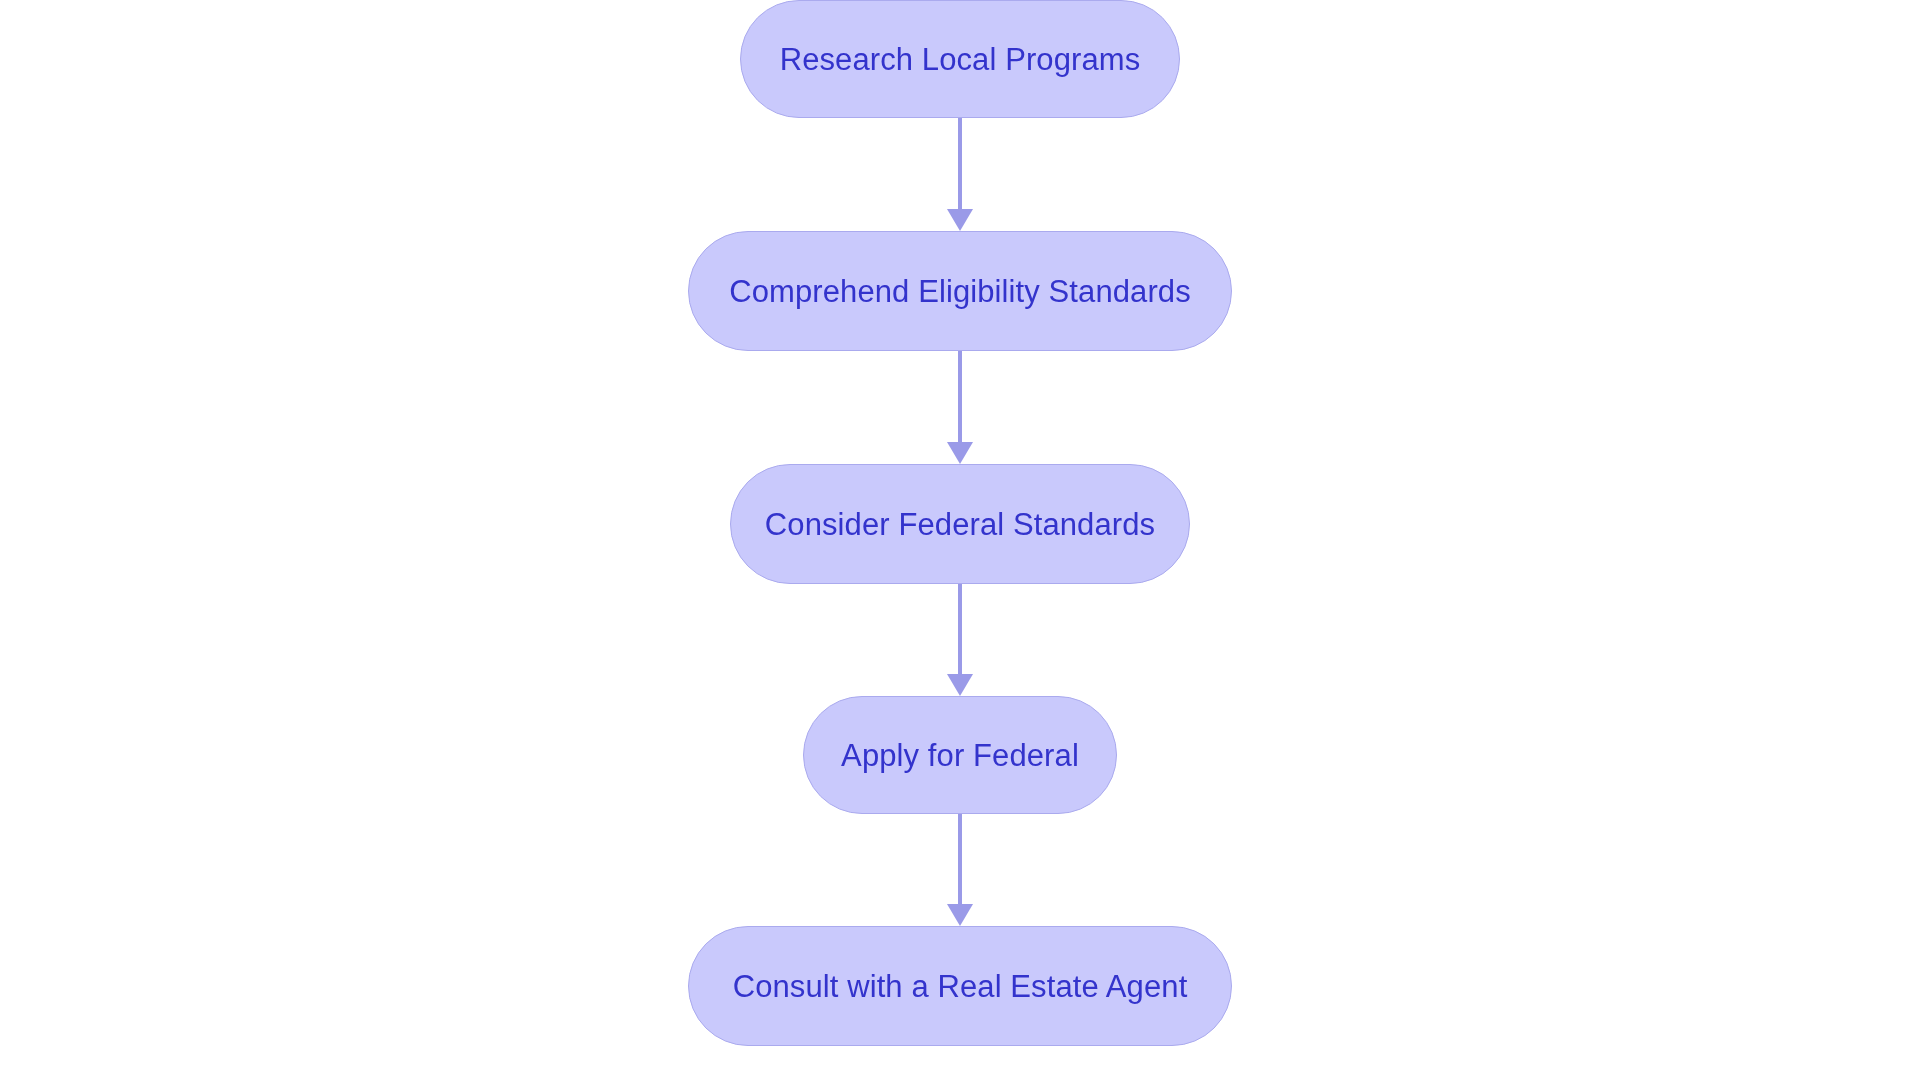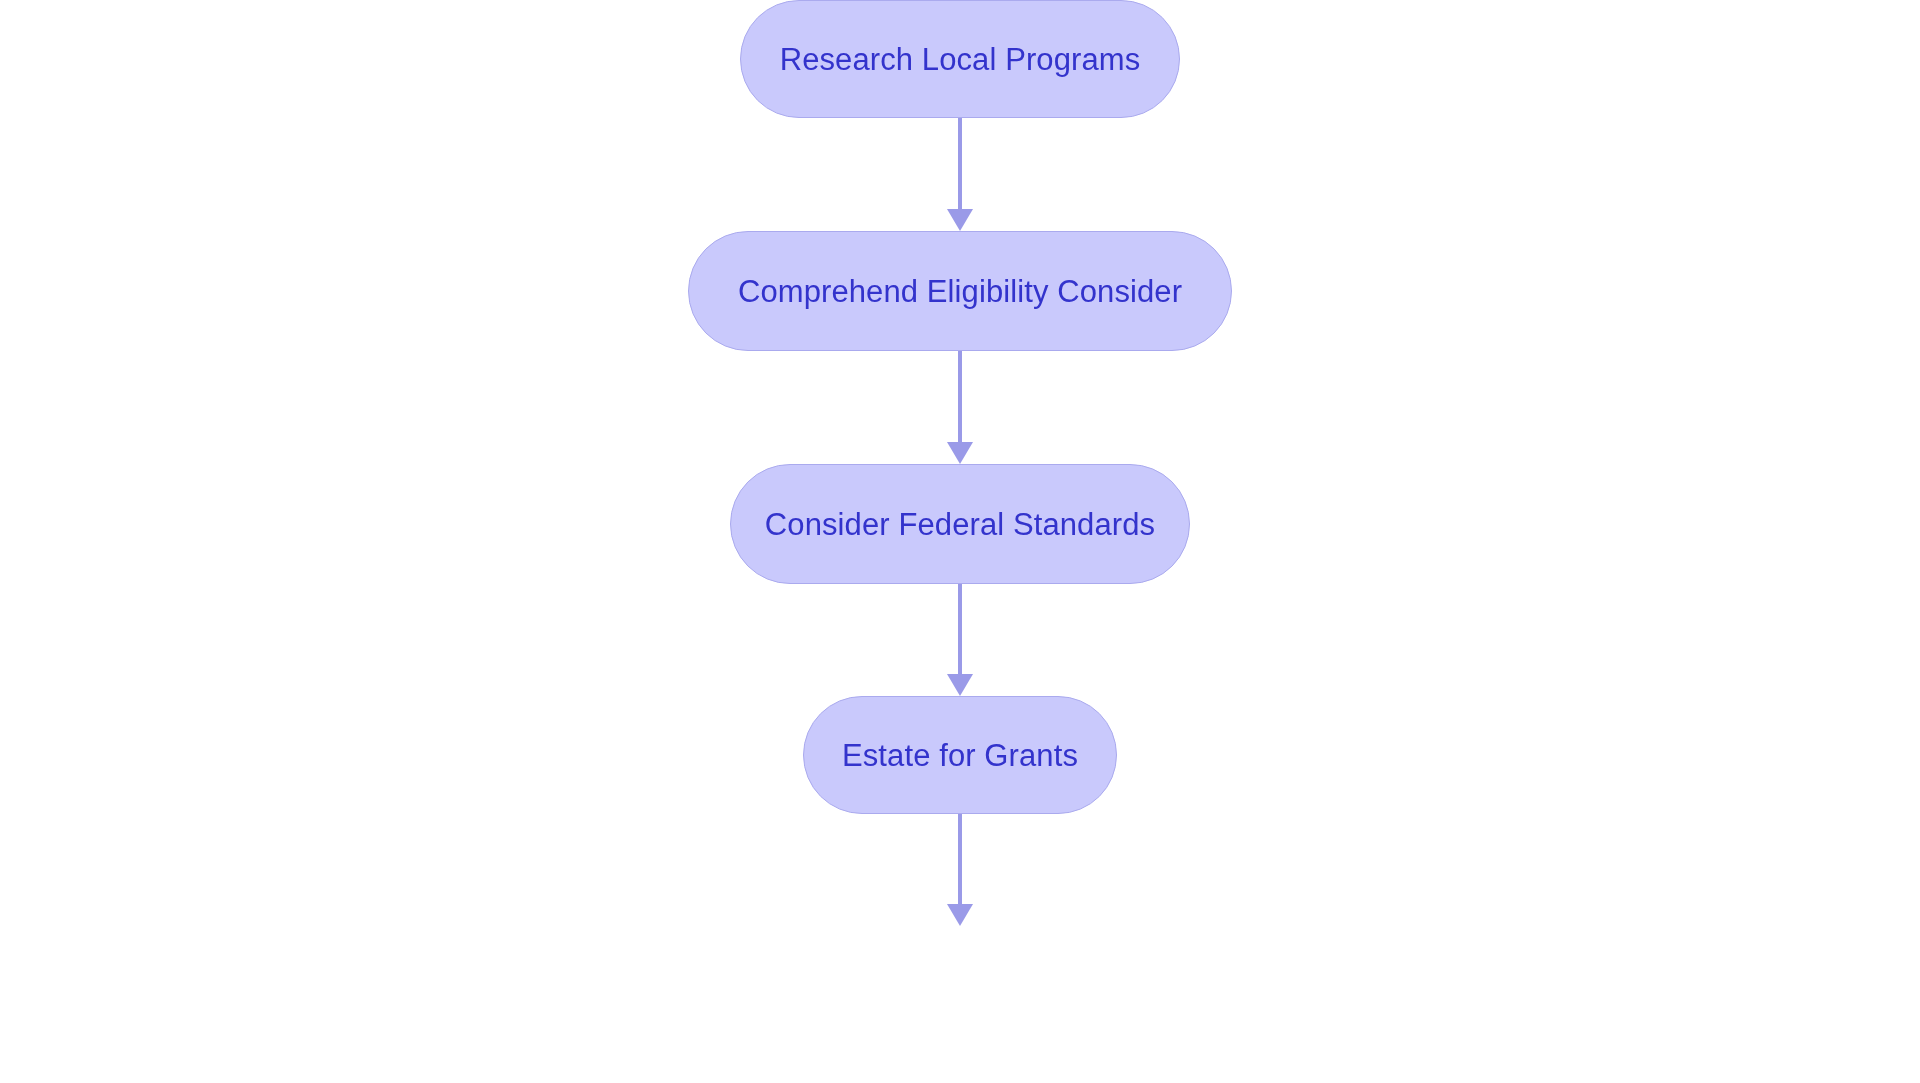--- a/index.html
+++ b/index.html
@@ -103,41 +103,44 @@
     <div class="node node-w-sm">
       <span class="node-label">Research Local Programs</span>
     </div>
 
     <div class="connector conn-1">
       <div class="connector-line"></div>
       <div class="connector-head"></div>
     </div>
 
     <div class="node node-w-lg">
-      <span class="node-label">Comprehend Eligibility Consider</span>
+      <span class="node-label">Comprehend Eligibility Standards</span>
     </div>
 
     <div class="connector conn-2">
       <div class="connector-line"></div>
       <div class="connector-head"></div>
     </div>
 
     <div class="node node-w-md">
       <span class="node-label">Consider Federal Standards</span>
     </div>
 
     <div class="connector conn-3">
       <div class="connector-line"></div>
       <div class="connector-head"></div>
     </div>
 
     <div class="node node-w-xs">
-      <span class="node-label">Estate for Grants</span>
+      <span class="node-label">Apply for Federal</span>
     </div>
 
     <div class="connector conn-4">
       <div class="connector-line"></div>
       <div class="connector-head"></div>
     </div>
 
+    <div class="node node-w-lg">
+      <span class="node-label">Consult with a Real Estate Agent</span>
+    </div>
 
   </div>
 </div>
 
 </body></html>

